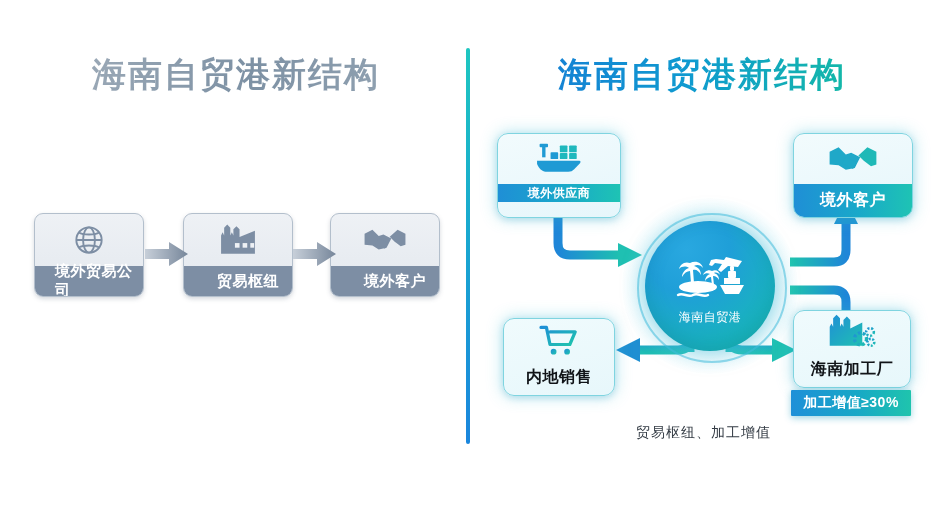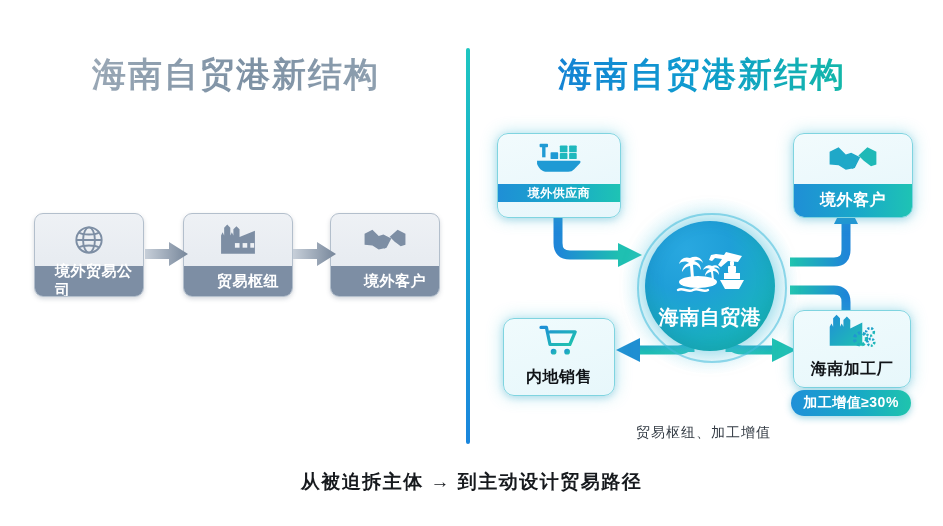--- a/index.html
+++ b/index.html
@@ -82,21 +82,21 @@
     background:linear-gradient(165deg,#f0fbfd 0%,#e7f7fb 100%);margin-top:8px;}
   #tcard-sales .ic{height:42px;}
   #tcard-sales .lb{height:32px;font-size:16px;color:#111418;background:transparent;}
   
   #tcard-factory{left:793px;top:310px;width:116px;height:76px;
     background:linear-gradient(165deg,#f0fbfd 0%,#e7f7fb 100%);}
   #tcard-factory .ic{height:42px;}
   #tcard-factory .lb{height:32px;font-size:16px;color:#111418;background:transparent;}
 
   #badge{
-    position:absolute;left:791px;top:390px;width:120px;height:26px;border-radius:13px;
+    position:absolute;left:791px;top:390px;width:120px;height:26px;border-radius:1px;
     background:linear-gradient(90deg,#1f90d8 0%,#17a8c6 55%,#1fc4ad 100%);
     color:#fff;font-size:14px;font-weight:bold;letter-spacing:.5px;
     display:flex;align-items:center;justify-content:center;
     box-shadow:0 2px 7px rgba(35,160,190,.45);
   }
 
   
   #hub-glow{
     position:absolute;left:622px;top:198px;width:176px;height:176px;border-radius:50%;
     background:radial-gradient(circle,rgba(90,205,225,.38) 0%,rgba(120,215,235,.16) 55%,rgba(255,255,255,0) 72%);
@@ -105,21 +105,21 @@
     position:absolute;left:637px;top:213px;width:146px;height:146px;border-radius:50%;
     border:2px solid rgba(70,190,220,.55);
   }
   #hub{
     position:absolute;left:645px;top:221px;width:130px;height:130px;border-radius:50%;
     background:radial-gradient(circle at 32% 22%,#29a8e0 0%,#1f9fd8 32%,#19b3bf 72%,#18c2ab 100%);
     box-shadow:0 0 22px rgba(40,175,210,.55), inset 0 -6px 18px rgba(10,90,130,.22);
     display:flex;flex-direction:column;align-items:center;justify-content:center;
   }
   #hub .hub-ic{height:58px;display:flex;align-items:flex-end;justify-content:center;}
-  #hub .hub-lb{color:#fff;font-size:20px;font-weight:bold;letter-spacing:.5px;margin-top:4px;}
+  #hub .hub-lb{color:#fff;font-size:12px;font-weight:normal;letter-spacing:.5px;margin-top:4px;}
 
   
   #arrows{position:absolute;left:0;top:0;width:943px;height:526px;pointer-events:none;}
 
   
   .caption{
     position:absolute;font-size:14px;color:#333b44;white-space:nowrap;letter-spacing:1px;
   }
   #cap-left{left:168px;top:424px;}
   #cap-right{left:636px;top:424px;}
@@ -334,15 +334,14 @@
         <circle cx="49" cy="22" r="4.5" fill="none" stroke="url(#fac-g)" stroke-width="3" stroke-dasharray="2.4 2"></circle>
         <circle cx="50" cy="34" r="4" fill="none" stroke="url(#fac-g)" stroke-width="3" stroke-dasharray="2.2 1.8"></circle>
       </svg>
     </div>
     <div class="lb">海南加工厂</div>
   </div>
 
   <div id="badge">加工增值≥30%</div>
 
   <div class="caption" id="cap-right">贸易枢纽、加工增值</div>
-  <div id="cap-bottom">从被迫拆主体 → 到主动设计贸易路径</div>
 
 </div>
 
 </body></html>

